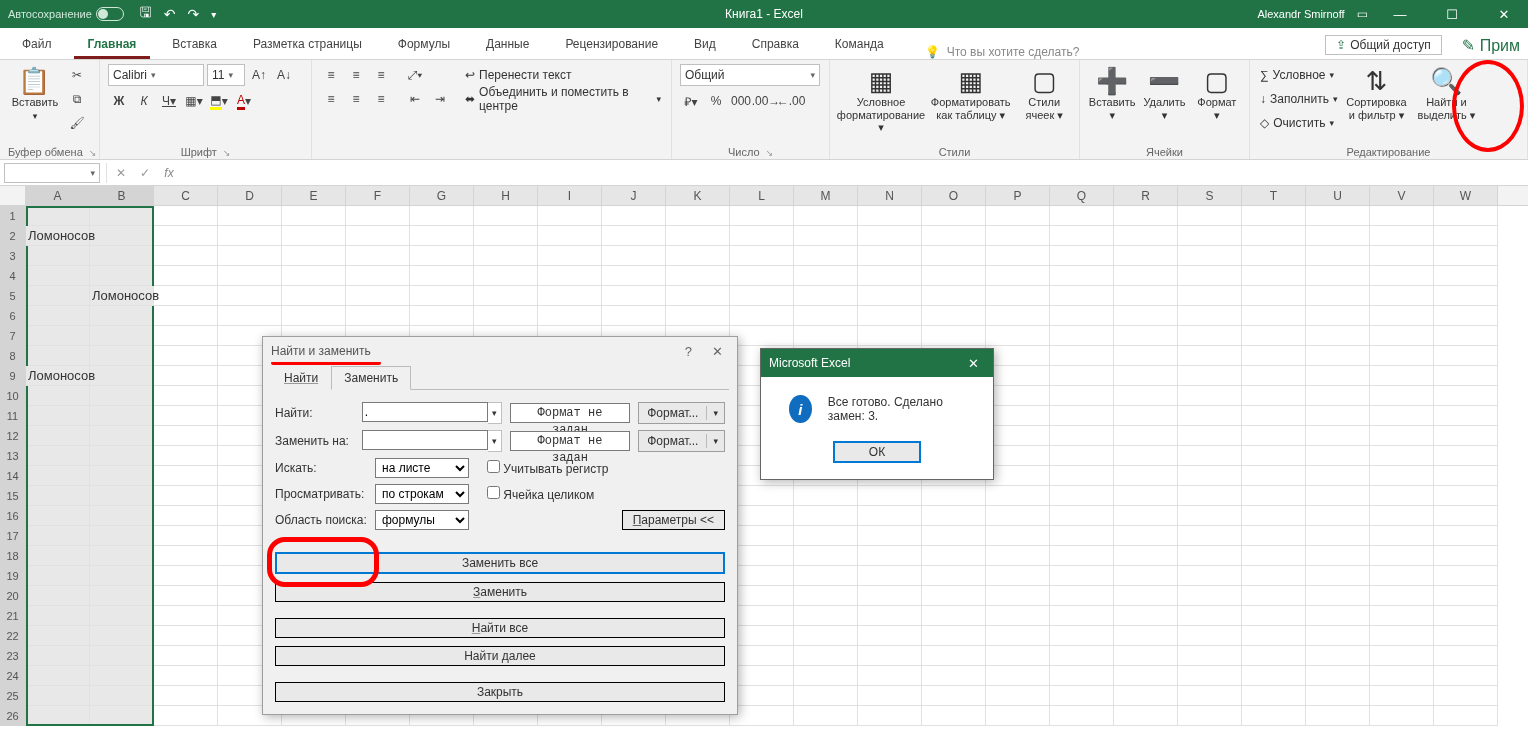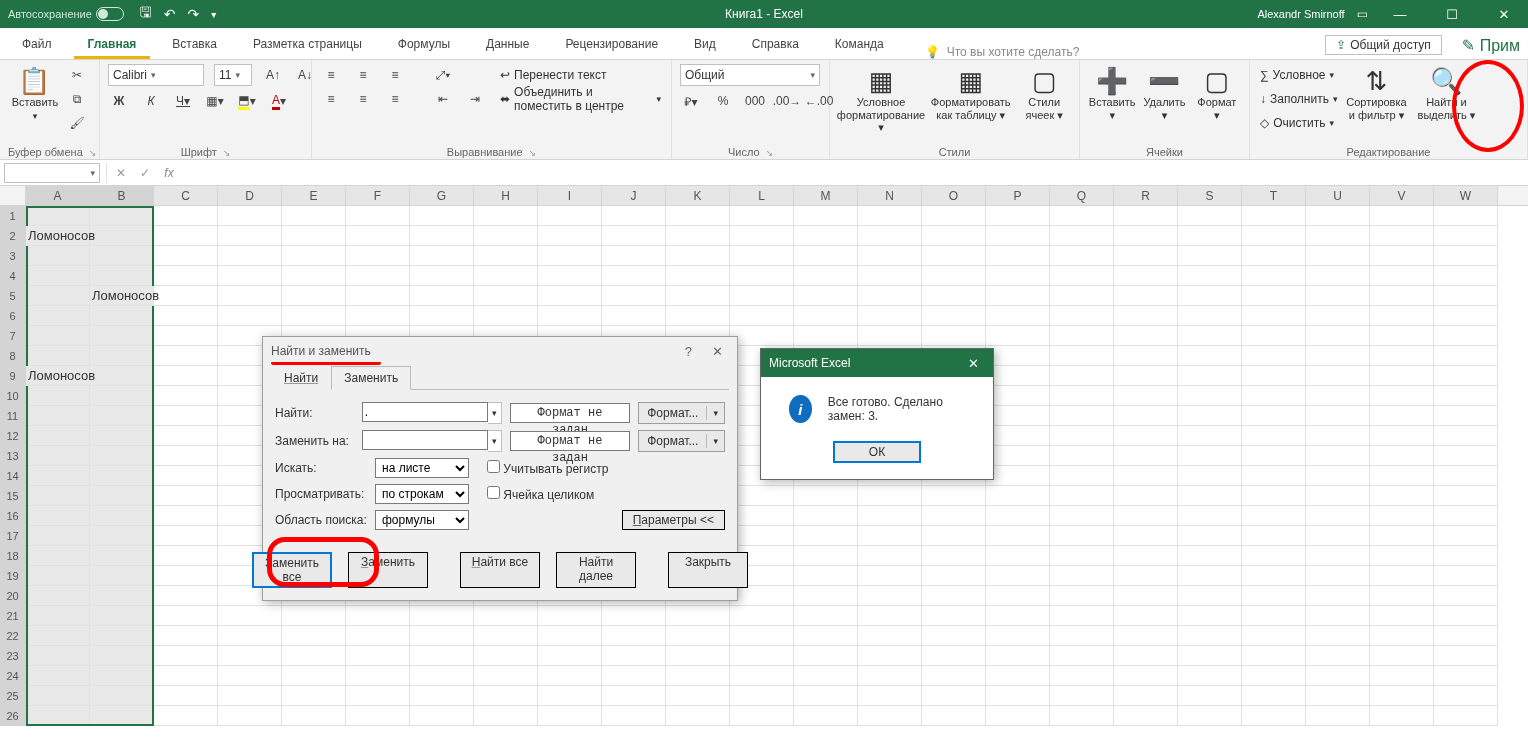--- a/index.html
+++ b/index.html
@@ -13,37 +13,37 @@
   .titlebar .qat { margin-left:16px; display:flex; gap:12px; align-items:center;}
   .titlebar .qat span{ color:#fff; font-size:14px; cursor:pointer;}
   .titlebar .title { position:absolute; left:50%; transform:translateX(-50%); font-size:12px; color:#fff;}
   .titlebar .right { position:absolute; right:4px; display:flex; align-items:center; gap:12px;}
   .titlebar .right .user{ font-size:11px; color:#fff;}
   .titlebar .right .winbtn{ width:40px; text-align:center; color:#fff; font-size:13px; cursor:pointer;}
 
   
   .ribbon-tabs { background:#fff; height:32px; display:flex; align-items:flex-end; border-bottom:1px solid #d4d4d4; padding-left:8px; gap:8px;}
   .ribbon-tabs .tab { padding:6px 14px 5px; font-size:12px; color:#444; cursor:pointer; border-bottom:3px solid transparent;}
-  .ribbon-tabs .tab.active{ color:#217346; border-bottom:3px solid #eab308; font-weight:600;}
+  .ribbon-tabs .tab.active{ color:#217346; border-bottom:3px solid #7f1d1d; font-weight:600;}
   .ribbon-tabs .tab.file{ color:#444;}
   .ribbon-tabs .tellme { margin-left:20px; display:flex; align-items:center; gap:6px; color:#888; font-size:12px;}
   .ribbon-tabs .spacer{flex:1;}
   .ribbon-tabs .share-btn{ border:1px solid #c0c0c0; padding:2px 10px; margin:0 4px 4px 0; font-size:12px; color:#333; display:flex; align-items:center; gap:4px; cursor:pointer;}
   .ribbon-tabs .notes-btn{ padding:2px 8px 4px; color:#217346; font-size:16px; cursor:pointer;}
 
   
   .ribbon { background:#f3f3f3; height:100px; border-bottom:1px solid #d4d4d4; display:flex; position:relative;}
   .group { border-right:1px solid #e1e1e1; padding:4px 8px 0; display:flex; flex-direction:column; justify-content:space-between; position:relative;}
   .group-label{ text-align:center; font-size:11px; color:#666; padding: 2px 0 1px; white-space:nowrap;}
   .group-label .launcher{ font-size:9px; color:#999; margin-left:6px;}
   .group-body{ display:flex; align-items:flex-start; gap:4px; flex:1;}
   .big-btn{ display:flex; flex-direction:column; align-items:center; width:54px; cursor:pointer; padding-top:2px;}
   .big-btn .icon{ font-size:26px; height:30px; display:flex; align-items:center; justify-content:center;}
   .big-btn .lbl{ font-size:11px; text-align:center; line-height:1.15; margin-top:0;}
-  .small-row{ display:flex; gap:10px; align-items:center;}
+  .small-row{ display:flex; gap:3px; align-items:center;}
   .sbtn{ width:22px; height:22px; border:1px solid transparent; display:flex; align-items:center; justify-content:center; font-size:12px; cursor:pointer; color:#444;}
   .combo{ border:1px solid #c0c0c0; background:#fff; height:22px; display:flex; align-items:center; padding:0 4px; font-size:12px;}
   .combo .caret{ margin-left:4px; font-size:9px; color:#666;}
   .stack{ display:flex; flex-direction:column; gap:2px;}
   .rowbtn{ display:flex; align-items:center; gap:4px; cursor:pointer; height:22px; padding:0 2px; font-size:12px;}
 
   
   .red-circle{ position:absolute; border:4px solid #ff0000; border-radius:50%; pointer-events:none;}
 
   
@@ -77,21 +77,21 @@
   .dlg .titlebar2 .wbtns span{ color:#666; cursor:pointer; padding:2px 6px; font-size:13px;}
   .dlg .tabs{ display:flex; border-bottom:1px solid #bbb; margin:0 8px;}
   .dlg .dtab{ padding:4px 12px; border:1px solid transparent; cursor:pointer; position:relative; top:1px; background:#f0f0f0;}
   .dlg .dtab.active{ border:1px solid #bbb; border-bottom:1px solid #f0f0f0; background:#f0f0f0;}
   .dlg .body{ padding:12px 12px 8px;}
   .dlg label{ font-size:12px;}
   .dlg input[type=text], .dlg select{ border:1px solid #7a7a7a; height:20px; font-size:12px; padding:0 2px; background:#fff;}
   .dlg .frow{ display:flex; align-items:center; gap:8px; margin-bottom:6px;}
   .dlg .btn{ border:1px solid #000000; background:#e9e9e9; padding:2px 10px; font-size:12px; cursor:pointer; min-width:80px; text-align:center;}
   .dlg .btn.primary{ border:2px solid #0078d4;}
-  .dlg .actions{ display:flex; gap:16px; justify-content:center; padding:8px 12px 12px;}
+  .dlg .actions{ display:flex; gap:8px; justify-content:center; padding:8px 12px 12px;flex-direction:column;}
   .dlg .format-box{ border:1px solid #7a7a7a; background:#fff; padding:1px 6px; height:20px; line-height:17px; min-width:100px; text-align:center;font-family:Liberation Mono, monospace;}
   .dlg .split{ border:1px solid #9e9e9e; background:#e9e9e9; display:flex; align-items:center; height:22px;}
   .dlg .split span{ padding:0 8px; border-right:1px solid #bbb;}
   .dlg .split .drop{ padding:0 6px; border:none; font-size:9px;}
   .underline{ text-decoration: underline; text-decoration-color: #999;}
 
   
   .red-under{ position:absolute; height:4px; border-bottom:3px solid #ff0000; border-radius:2px;}
   .red-ring{ position:absolute; border:5px solid #ff0000; border-radius:18px; pointer-events:none;}
 
@@ -222,21 +222,20 @@
             <span>↩</span>
             <span>Перенести текст</span>
           </div>
         <div class="rowbtn">
             <span>⬌</span>
             <span>Объединить и поместить в центре</span> 
             <span style="font-size:9px;">▾</span>
           </div>
       </div>
     </div>
-    <div class="group-label"><span>Выравнивание</span><span class="launcher">↘</span></div>
   </div>
 
   <div class="group" style="width:158px;">
     <div class="group-body" style="flex-direction:column; gap:4px;">
       <div class="combo" style="width:140px;">
           <span>Общий</span>
           <span class="caret" style="margin-left:auto;">▾</span>
         </div>
       <div class="small-row">
         <div class="sbtn">₽▾</div>

